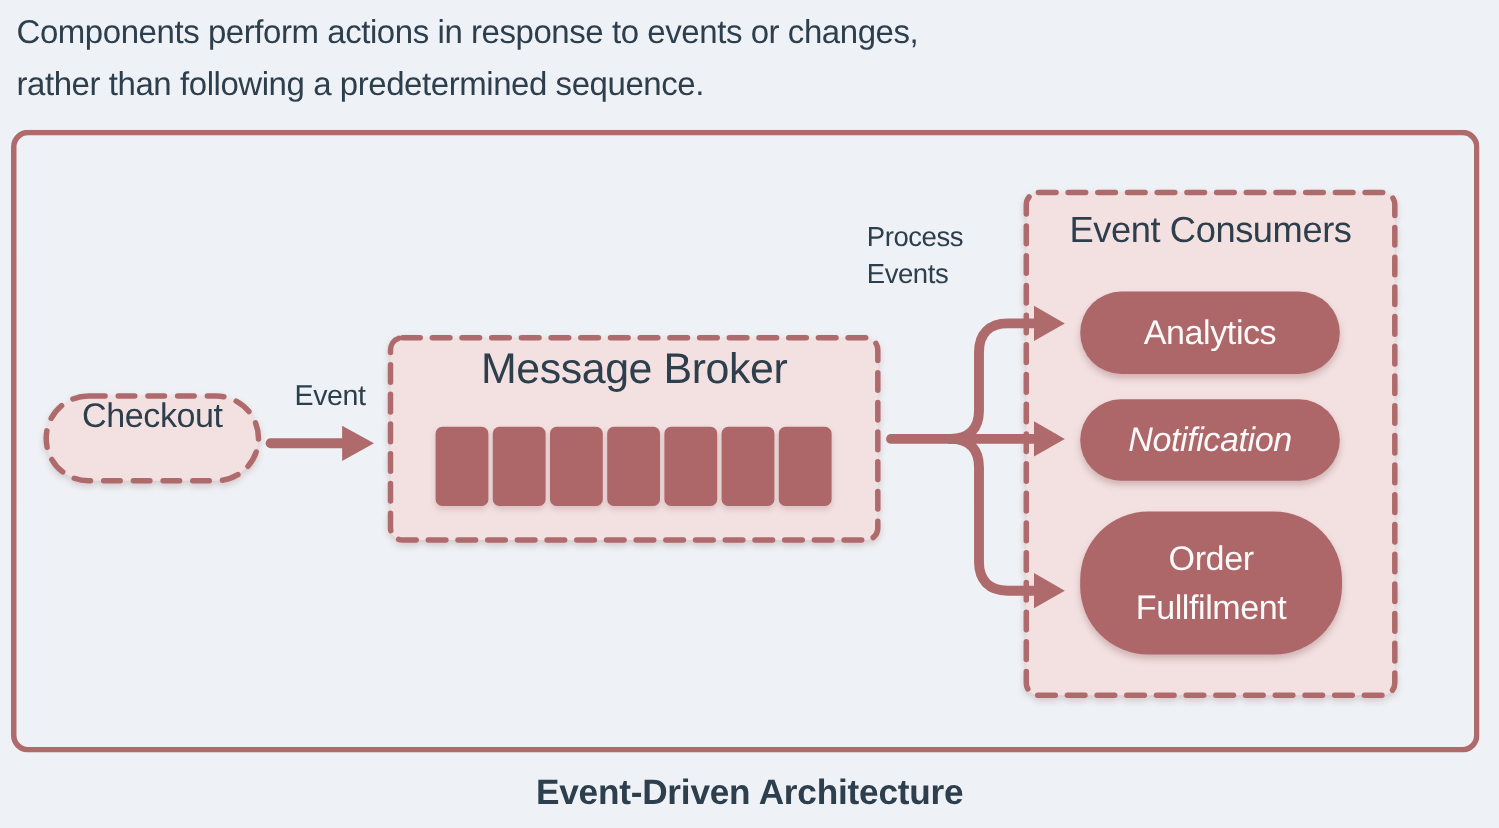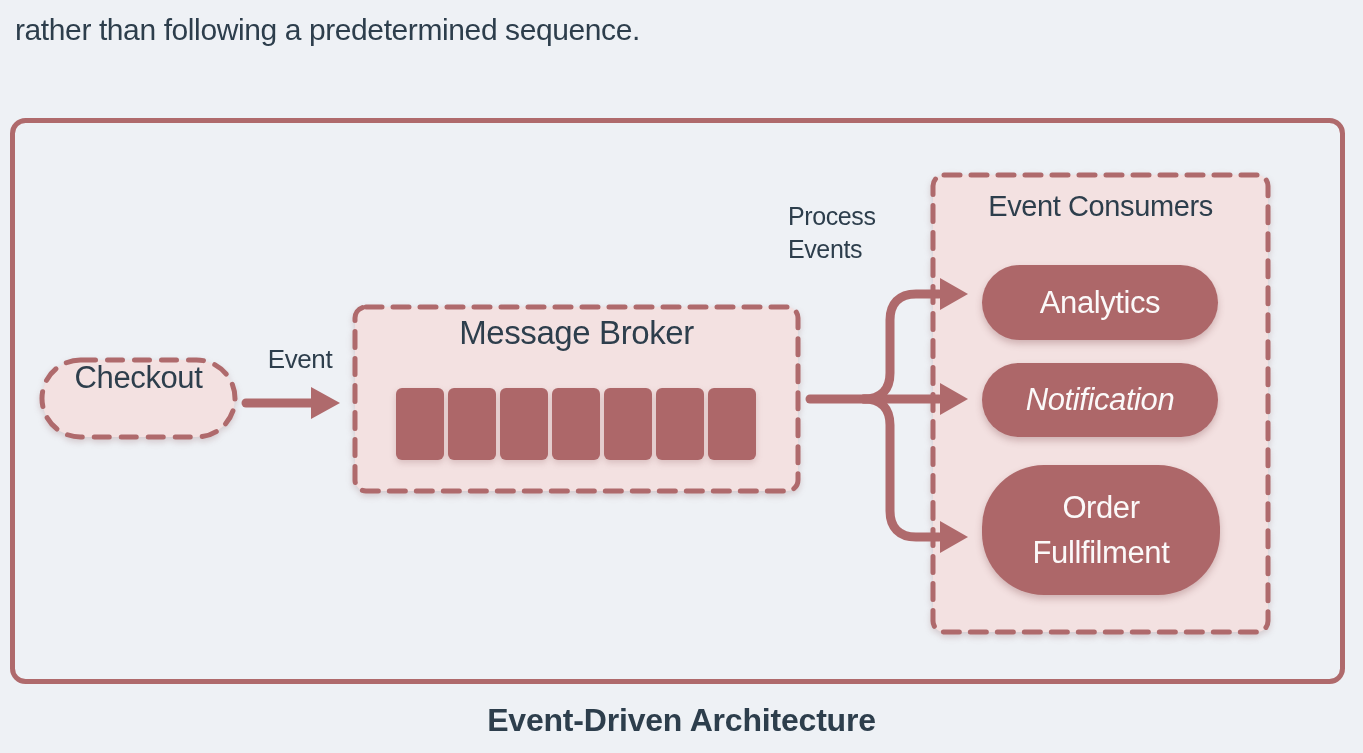--- a/index.html
+++ b/index.html
@@ -23,42 +23,43 @@
     position:absolute;left:15px;top:6px;
     font-size:30px;line-height:47px;font-weight:400;
   }
   #frame{
     position:absolute;left:10px;top:118px;width:1335px;height:566px;
   }
   #frame svg{position:absolute;left:0;top:0;}
   .label{position:absolute;display:flex;align-items:flex-start;justify-content:center;text-align:center;}
   .checkout-label{left:32px;top:242px;width:193px;height:77px;font-size:31px;}
   .event-label{left:230px;top:226px;width:120px;height:34px;font-size:26px;}
-  .broker-title{left:345px;top:196px;width:443px;height:48px;font-size:33px;}
+  .broker-title{left:345px;top:196px;width:443px;height:48px;font-size:39px;}
   .process-events-label{left:778px;top:82px;width:124px;font-size:25px;line-height:33px;flex-direction:column;}
-  .consumers-title{left:923px;top:72px;width:335px;height:48px;font-size:29px;}
+  .consumers-title{left:923px;top:72px;width:335px;height:48px;font-size:33px;}
   .pill{
     position:absolute;display:flex;align-items:center;justify-content:center;text-align:center;
     background:var(--accent-fill);color:var(--text-light);
     font-size:31px;border-radius:40px;
     box-shadow:0 4px 7px rgba(125,70,72,0.30);
   }
   .pill-analytics{left:972px;top:147px;width:236px;height:75px;}
   .pill-notification{left:972px;top:245px;width:236px;height:74px;font-style:italic;}
   .pill-order{left:972px;top:347px;width:238px;height:130px;border-radius:62px;line-height:45px;padding:0 26px;}
   .caption{
     position:absolute;left:0;top:702px;width:100%;
     text-align:center;font-size:32px;font-weight:700;letter-spacing:-0.2px;
   }
   .soft-shadow{filter:drop-shadow(0 3px 3px rgba(125,70,72,0.22));}
 </style>
 </head>
 <body>
 
 <div class="description">
+  <div>Components perform actions in response to events or changes,</div>
   <div>rather than following a predetermined sequence.</div>
 </div>
 
 <div id="frame">
   <svg width="1335" height="566" viewBox="0 0 1335 566">
 
     <rect x="2.5" y="2.5" width="1330" height="561" rx="13" fill="none" stroke="var(--accent)" stroke-width="5"></rect>
 
     <rect class="soft-shadow" x="32" y="242" width="193" height="77" rx="38.5" fill="var(--pink-fill)" stroke="var(--accent)" stroke-width="5" stroke-dasharray="15 12" stroke-linecap="round"></rect>
 

